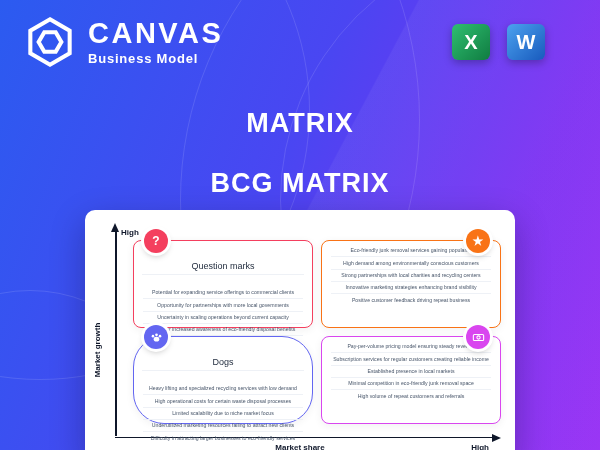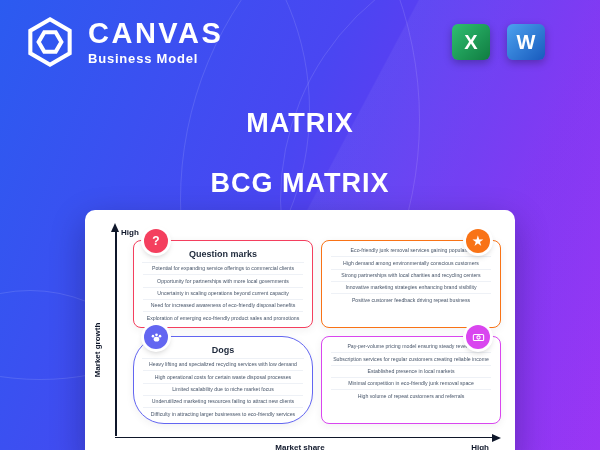--- a/index.html
+++ b/index.html
@@ -55,22 +55,22 @@
 
   .grid { position:absolute; left:48px; top:30px; right:14px;
     display:grid; grid-template-columns:1fr 1fr; column-gap:8px; row-gap:8px; }
   .quad { position:relative; border:1.6px solid; border-radius:8px; background:#fff; height:88px;
     padding-top:4px; box-shadow:0 2px 8px rgba(15,23,42,0.06); }
   .q-question { border-color:#f43f5e; }
   .q-stars    { border-color:#f97316; }
   .q-dogs     { border-color:#6366f1;border-radius:31px; }
   .q-cash     { border-color:#d946ef; }
 
-  .quad h3 { text-align:center; font-size:9px; font-weight:700; color:#1e293b; padding:4px 0 3px;
-    border-bottom:0.5px solid #eef1f6; margin:0 8px; }
+  .quad h3 { text-align:center; font-size:9px; font-weight:400; color:#1e293b; padding:4px 0 3px;
+    border-bottom:0.5px solid #eef1f6; margin:12px 8px; }
   .quad ul { list-style:none; margin:0 9px; }
   .quad li { font-size:5.2px; line-height:1.25; color:#475569; text-align:center; padding:2.4px 0;
     border-bottom:0.5px solid #eef1f6; }
   .quad li:last-child { border-bottom:none; }
 
   .badge { position:absolute; top:-12px; width:24px; height:24px; border-radius:50%;
     display:flex; align-items:center; justify-content:center; color:#fff; font-weight:800; font-size:12px;
     box-shadow:0 0 0 3px #fff, 0 3px 6px rgba(0,0,0,0.25); z-index:2; }
   .badge.left  { left:10px; }
   .badge.right { right:10px; }

